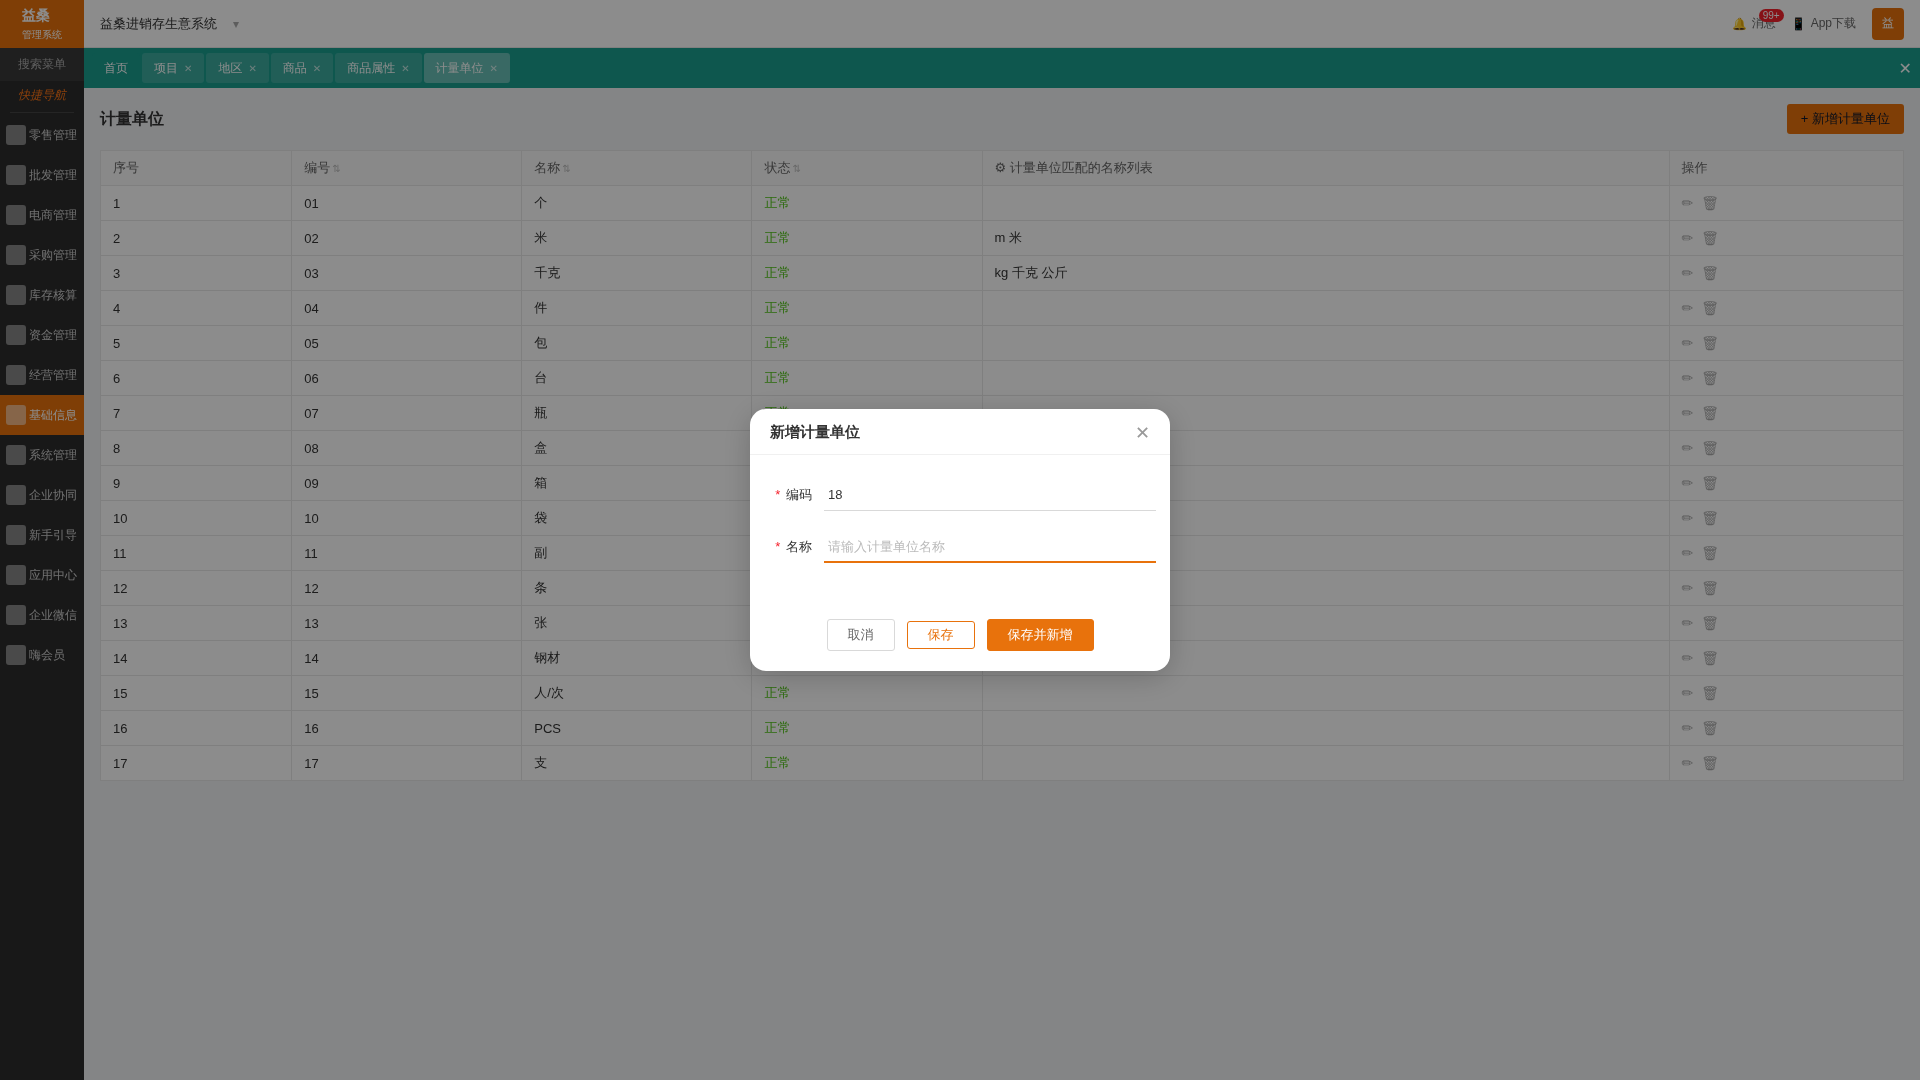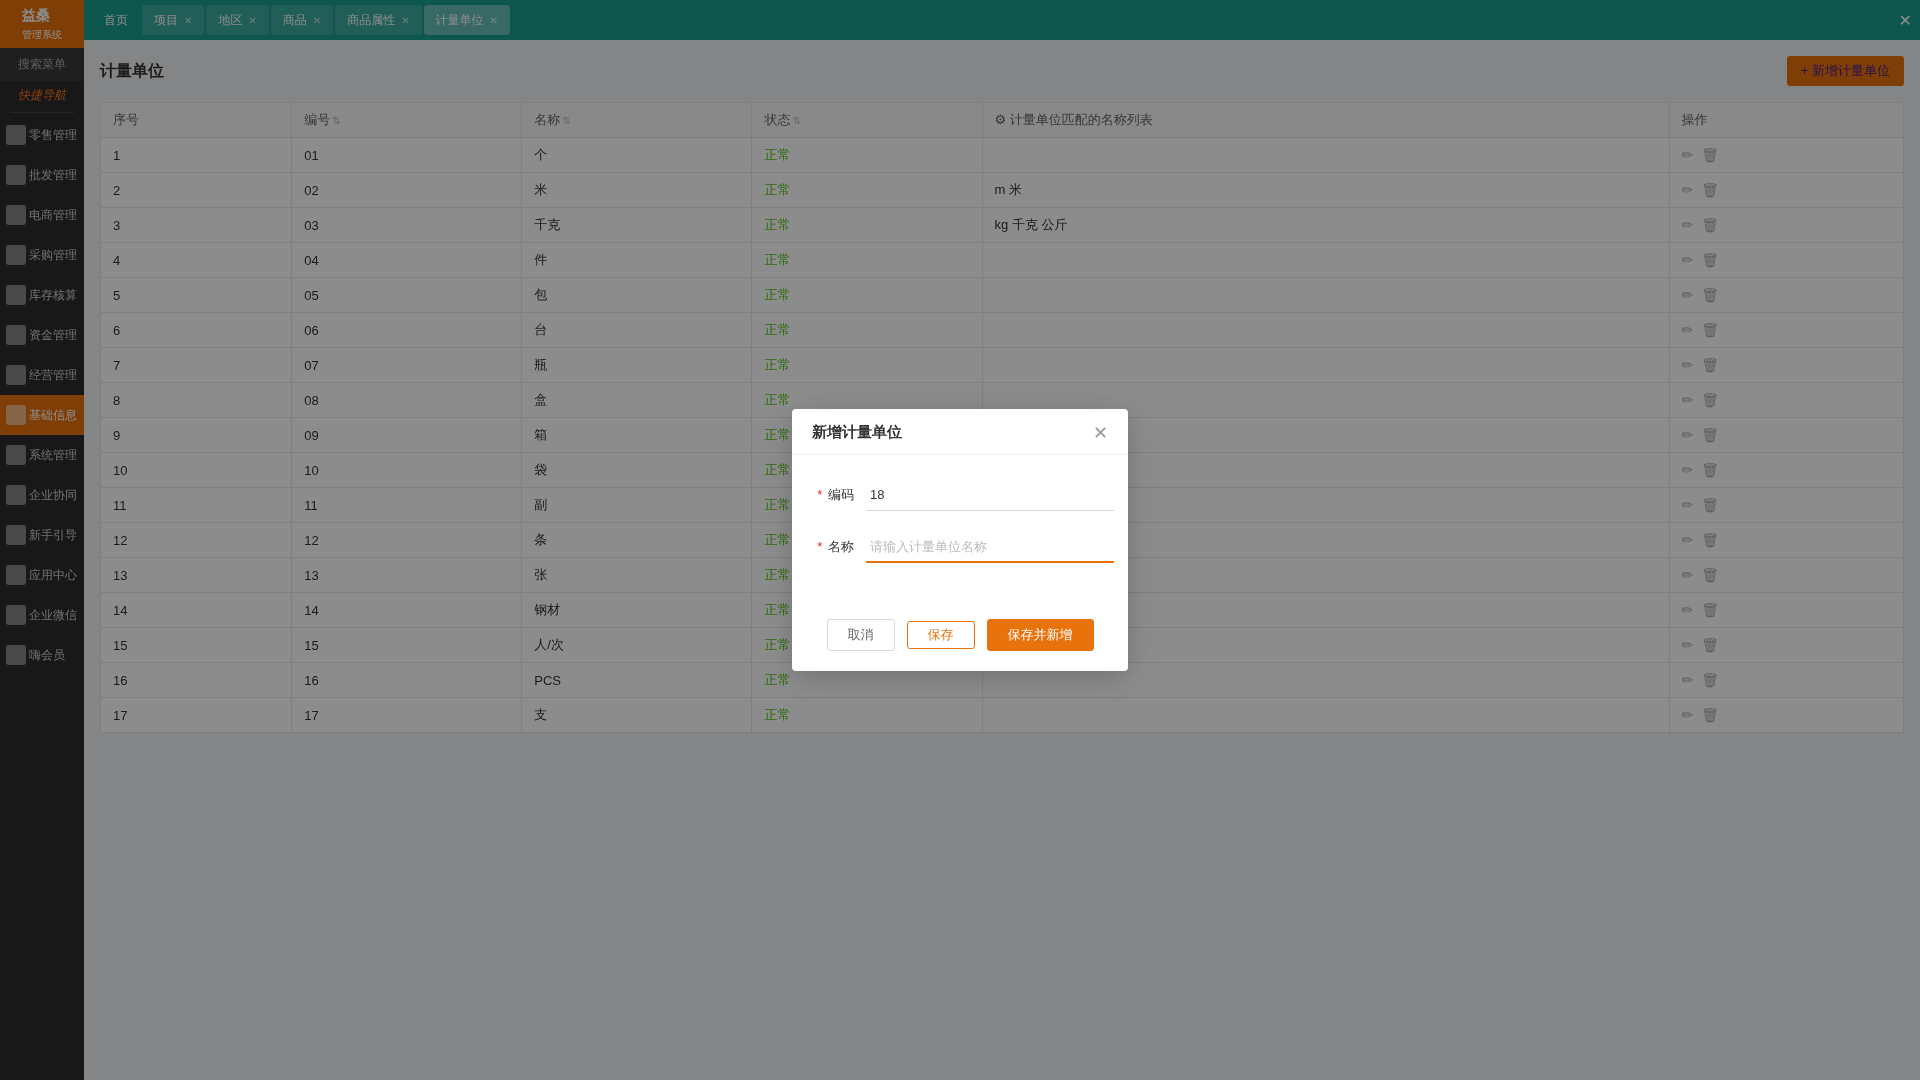--- a/index.html
+++ b/index.html
@@ -129,21 +129,21 @@
 
     .page-title-row {
       display: flex;
       align-items: center;
       justify-content: space-between;
       margin-bottom: 16px;
     }
     .page-title { font-size: 16px; font-weight: bold; color: #333; }
     .btn-add {
       background: #e8720c;
-      color: #4c1d95;
+      color: #0f172a;
       border: none;
       padding: 6px 14px;
       border-radius: 3px;
       font-size: 13px;
       cursor: pointer;
       text-align: center;
     }
 
     
     .data-table {
@@ -214,22 +214,22 @@
       background: rgba(0,0,0,0.45);
       z-index: 100;
       display: flex;
       align-items: center;
       justify-content: center;
     }
 
     
     .dialog {
       background: white;
-      border-radius: 4px;
-      width: 336px;
+      border-radius: 16px;
+      width: 420px;
       padding: 0;
       box-shadow: 0 6px 30px rgba(0,0,0,0.2);
       position: relative;
     }
     .dialog-header {
       padding: 14px 20px 12px;
       border-bottom: 1px solid #f0f0f0;
       display: flex;
       align-items: center;
       justify-content: space-between;
@@ -369,20 +369,40 @@
     <span>企业微信</span>
   </div>
   <div class="sidebar-item">
     <div class="icon-dot"></div>
     <span>嗨会员</span>
   </div>
 </div>
 
 <div class="main-area">
 
+  <div class="topbar">
+    <div class="topbar-left">
+      <span style="font-size:13px;color:#333;">益桑进销存生意系统</span>
+      <span style="color:#aaa;font-size:12px;">▾</span>
+    </div>
+    <div class="topbar-right">
+      <div class="topbar-msg">
+        <span>🔔</span>
+        <span>消息</span>
+        <span class="badge">99+</span>
+      </div>
+      <div class="topbar-app">
+        <span>📱</span>
+        <span>App下载</span>
+      </div>
+      <div class="avatar-box">
+        <span>益</span>
+      </div>
+    </div>
+  </div>
 
   <div class="tabbar">
     <div class="tab-item tab-home">
       <span>首页</span>
     </div>
     <div class="tab-item">
       <span>项目</span>
       <span class="tab-close">✕</span>
     </div>
     <div class="tab-item">

